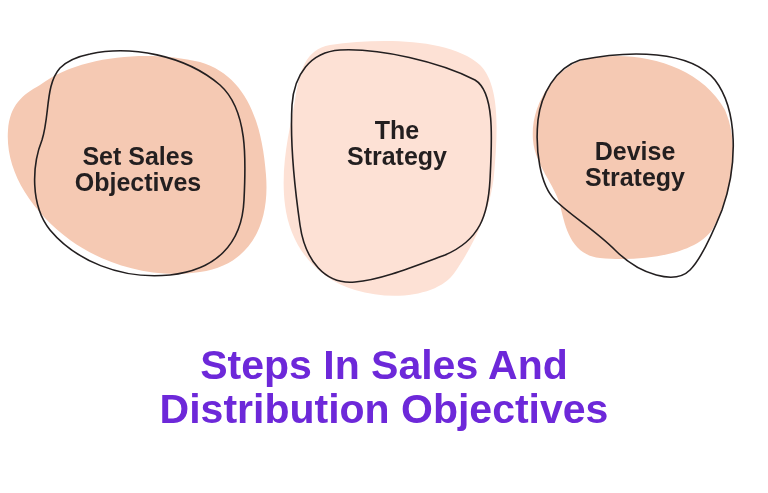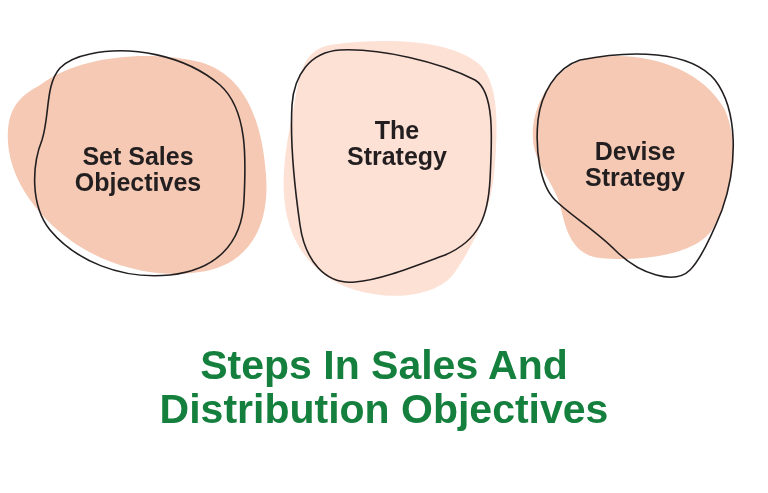--- a/index.html
+++ b/index.html
@@ -1,19 +1,19 @@
 <!DOCTYPE html>
 <html><head>
 <meta charset="utf-8">
 <style>
   html, body { margin:0; padding:0; background:#ffffff; }
   body { width:768px; height:493px; position:relative; overflow:hidden; font-family:"Liberation Sans", sans-serif; }
   svg.blobs { position:absolute; left:0; top:0; }
   .label { position:absolute; text-align:center; font-weight:bold; color:#231f20; font-size:25px; line-height:26px; }
-  .title { position:absolute; left:0; width:768px; top:343px; text-align:center; font-weight:bold; color:#15803d; font-size:41px; line-height:44px; }
+  .title { position:absolute; left:0; width:768px; top:343px; text-align:center; font-weight:bold; color:#6d28d9; font-size:41px; line-height:44px; }
 </style>
 </head>
 <body>
 
 <svg class="blobs" width="768" height="493" viewBox="0 0 768 493">
 
   <path fill="#f5c9b3" d="M40,85 C80,55 150,50 200,62 C245,75 262,120 266,175 C270,225 250,265 200,272 C150,280 100,262 70,240 C30,210 5,170 8,130 C10,105 22,95 40,85 Z"></path>
 
   <path fill="none" stroke="#231f20" stroke-width="1.6" d="M90,54 C130,45 185,55 220,85 C248,110 246,160 244,200 C242,245 215,270 170,275 C120,280 75,260 50,230 C30,205 32,165 42,140 C50,115 45,85 60,68 C68,60 80,56 90,54 Z"></path>
 

